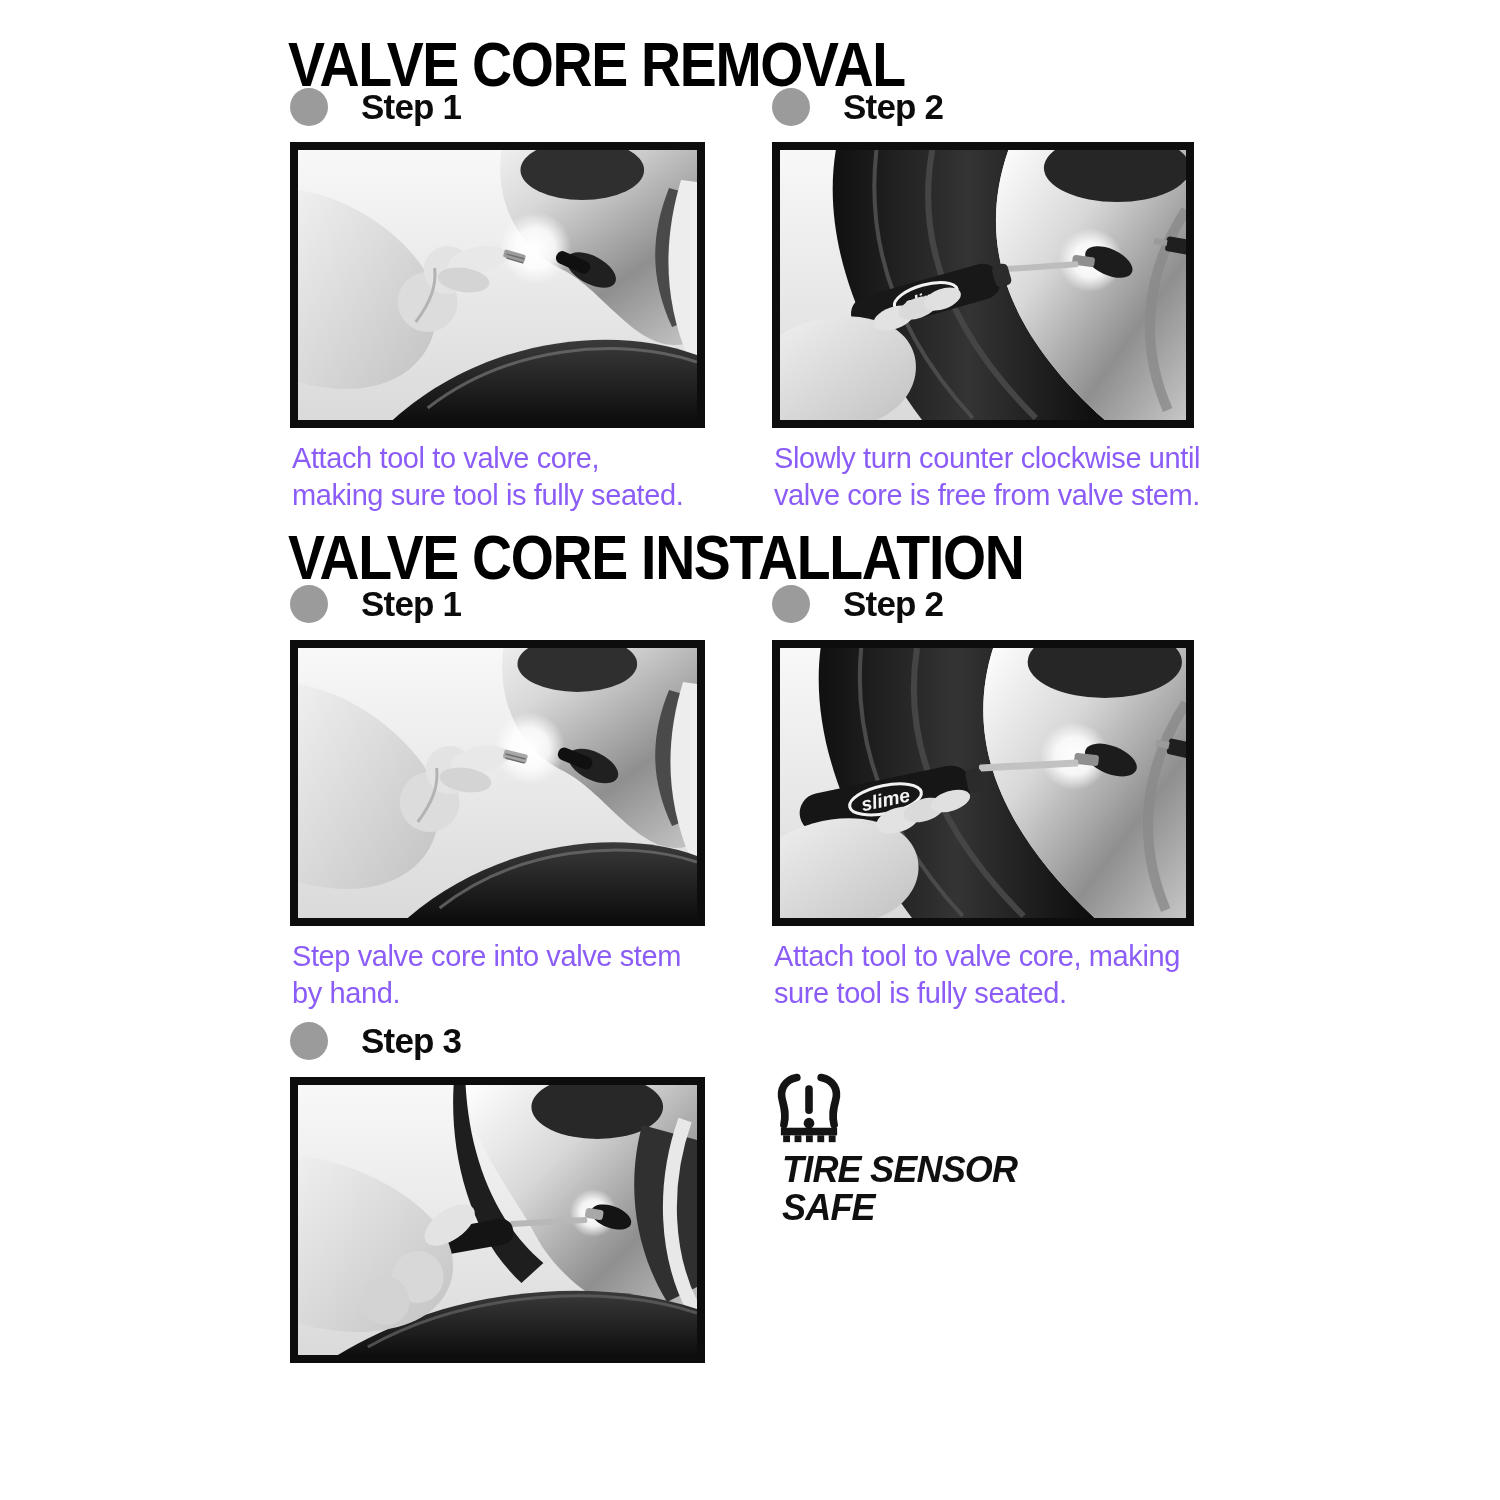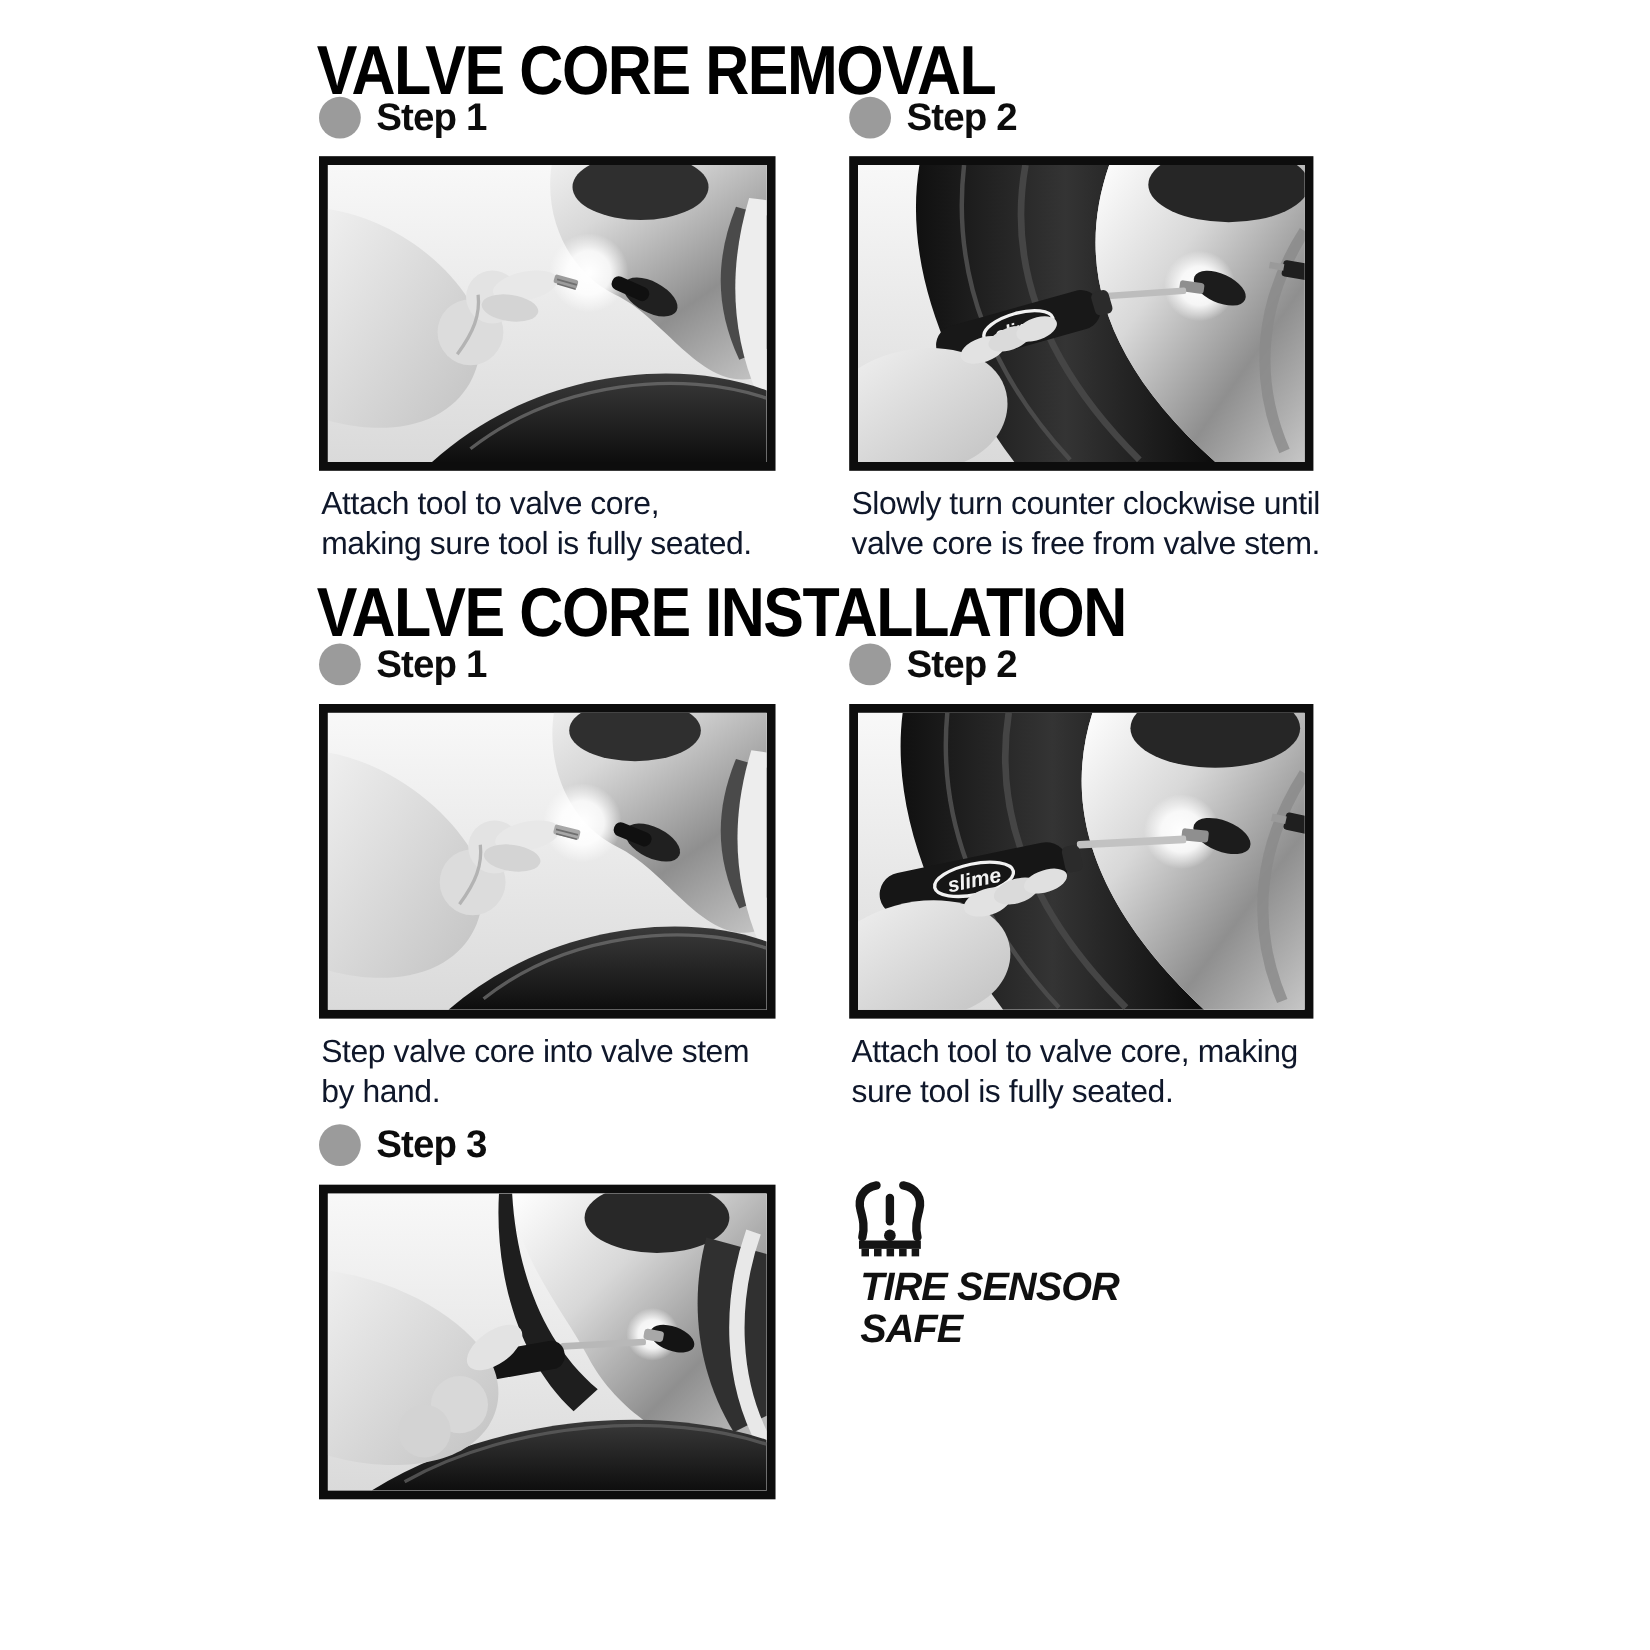--- a/index.html
+++ b/index.html
@@ -4,27 +4,27 @@
 <style>
   html,body { margin:0; padding:0; background:#ffffff; }
   #canvas {
     position:relative; width:1500px; height:1500px; background:#ffffff;
     font-family:"Liberation Sans", sans-serif; overflow:hidden;
     -webkit-font-smoothing:antialiased;
   }
   .title { position:absolute; color:#000; font-weight:bold; font-size:63px; }
   .title > span { display:inline-block; transform:scaleX(0.88); transform-origin:left center;
                   letter-spacing:-1.5px; white-space:nowrap; }
-  .step-header { position:absolute; display:flex; align-items:center; }
+  .step-header { position:absolute; display:flex; align-items:center;gap:19px; }
   .bullet { width:38px; height:38px; border-radius:50%; background:#9b9b9b; flex:0 0 auto; }
   .step-label { font-size:35px; font-weight:bold; color:#0c0c0c; letter-spacing:-0.8px;
                 margin-left:14px; white-space:nowrap; }
   .photo { position:absolute; border:8px solid #0d0d0d; box-sizing:border-box; background:#e9e9e9; }
   .photo svg { display:block; width:100%; height:100%; }
-  .caption { position:absolute; font-size:29px; line-height:37px; color:#0f172a;
+  .caption { position:absolute; font-size:29px; line-height:37px; color:#8b5cf6;
              letter-spacing:-0.4px; }
   .caption div { white-space:nowrap; }
   .badge { position:absolute; display:flex; align-items:flex-start;flex-direction:column; }
   .badge-icon { width:78px; height:76px; flex:0 0 auto; }
   .badge-text { margin-left:12px; font-size:36px; line-height:38px; font-weight:bold;
                 font-style:italic; color:#101010; letter-spacing:-0.8px; margin-top:2px; }
   .badge-text div { white-space:nowrap; }
   .defs-holder { position:absolute; width:0; height:0; overflow:hidden; }
 </style>
 </head>

